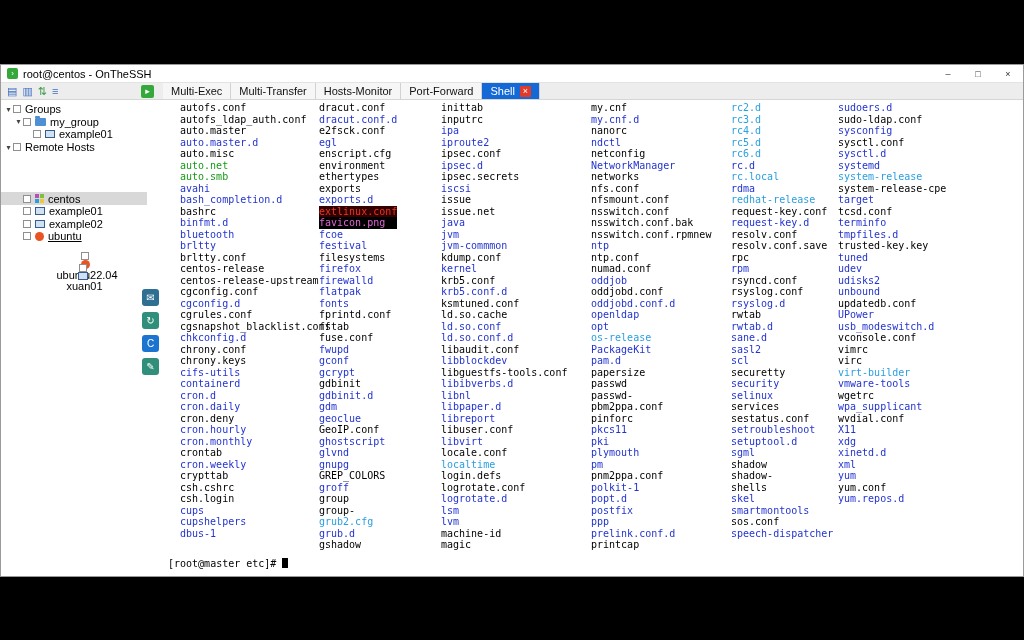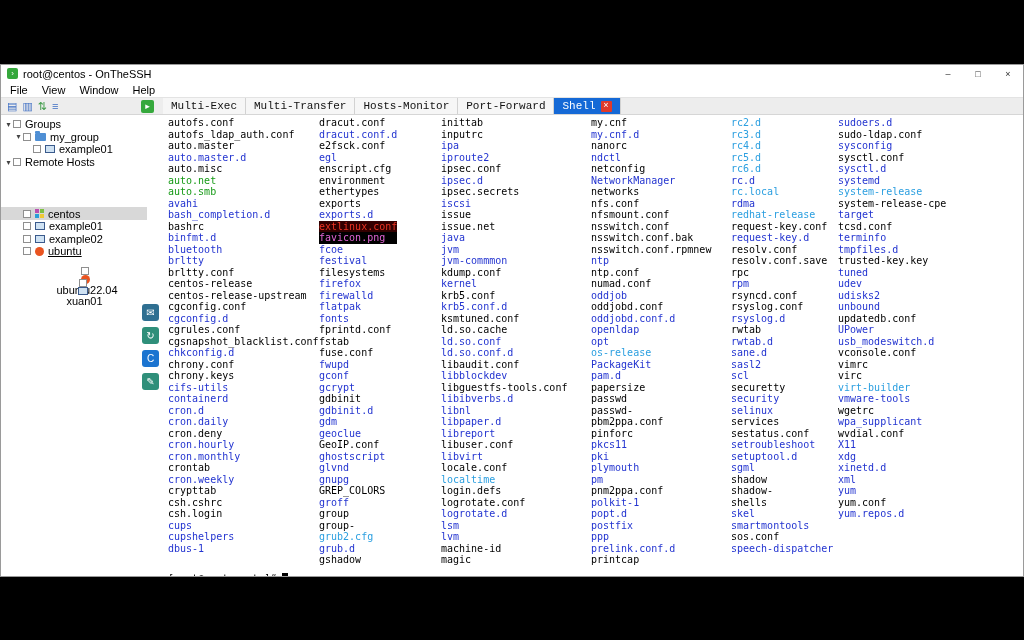--- a/index.html
+++ b/index.html
@@ -29,21 +29,21 @@
   
   .tabrow{ flex:0 0 18px; background:#ededed; border-top:1px solid #e3e3e3;
            border-bottom:1px solid #d6d6d6; display:flex; align-items:stretch; }
   .tb-icons{ display:flex; align-items:center; gap:5px; padding:0 6px; width:140px; }
   .tb-icon{ font-size:11px; line-height:1; }
   .session-btn{ width:13px; height:13px; border-radius:2px; background:var(--green);
                 color:#fff; font-size:9px; line-height:13px; text-align:center;
                 align-self:center; margin-right:9px; }
   .tab-strip{ display:flex; align-items:stretch; }
   .tab{ display:flex; align-items:center; padding:0 8px; font-size:11px;
-        background:#f6f6f6; border-right:1px solid #d2d2d2; color:#111; gap:5px;font-family:Liberation Mono, monospace; }
+        background:#f6f6f6; border-right:1px solid #d2d2d2; color:#111; gap:5px; }
   .tab.active{ background:var(--accent); color:#fff; }
   .tab-close{ width:11px; height:11px; background:var(--close-red); color:#fff;
               font-size:9px; line-height:11px; text-align:center; border-radius:1px; }
   
   .main{ flex:1; display:flex; position:relative; overflow:hidden; }
   .sidebar{ width:163px; background:#fff; padding-top:3px; }
   .tree-row{ display:flex; align-items:center; height:12.6px; width:146px;
              font-size:11px; white-space:nowrap; }
   .tree-row.selected{ background:#d8d8d8; }
   .tree-arrow{ flex:0 0 9px; width:9px; font-size:8px; color:#444; text-align:center; }
@@ -91,26 +91,20 @@
   <div class="titlebar">
     <span class="app-icon">›</span>
     <span class="title-text">root@centos - OnTheSSH</span>
     <div class="win-controls">
         <div class="win-btn">–</div>
         <div class="win-btn">□</div>
         <div class="win-btn">×</div>
       </div>
   </div>
 
-  <div class="menubar">
-      <span class="menu-item">File</span>
-      <span class="menu-item">View</span>
-      <span class="menu-item">Window</span>
-      <span class="menu-item">Help</span>
-    </div>
 
   <div class="tabrow">
     <div class="tb-icons">
         <span class="tb-icon" style="color: rgb(63, 111, 196);">▤</span>
         <span class="tb-icon" style="color: rgb(63, 111, 196);">▥</span>
         <span class="tb-icon" style="color: rgb(60, 154, 70);">⇅</span>
         <span class="tb-icon" style="color: rgb(63, 111, 196);">≡</span>
       </div>
     <div class="session-btn">▸</div>
     <div class="tab-strip">
@@ -202,21 +196,21 @@
 
     <div class="floating-toolbar">
         <div class="side-btn" style="background: rgb(47, 111, 145);">✉</div>
         <div class="side-btn" style="background: rgb(47, 143, 122);">↻</div>
         <div class="side-btn" style="background: rgb(27, 116, 208);">C</div>
         <div class="side-btn" style="background: rgb(47, 143, 122);">✎</div>
       </div>
 
     <div class="terminal">
       <div class="prompt-line"><span>[root@master etc]# </span><span class="cursor"></span></div>
-    <div class="term-col" style="left: 4px;">
+    <div class="term-col" style="left: 16px;">
           <div class="line c-k">autofs.conf</div>
           <div class="line c-k">autofs_ldap_auth.conf</div>
           <div class="line c-k">auto.master</div>
           <div class="line c-d">auto.master.d</div>
           <div class="line c-k">auto.misc</div>
           <div class="line c-g">auto.net</div>
           <div class="line c-g">auto.smb</div>
           <div class="line c-d">avahi</div>
           <div class="line c-d">bash_completion.d</div>
           <div class="line c-k">bashrc</div>

